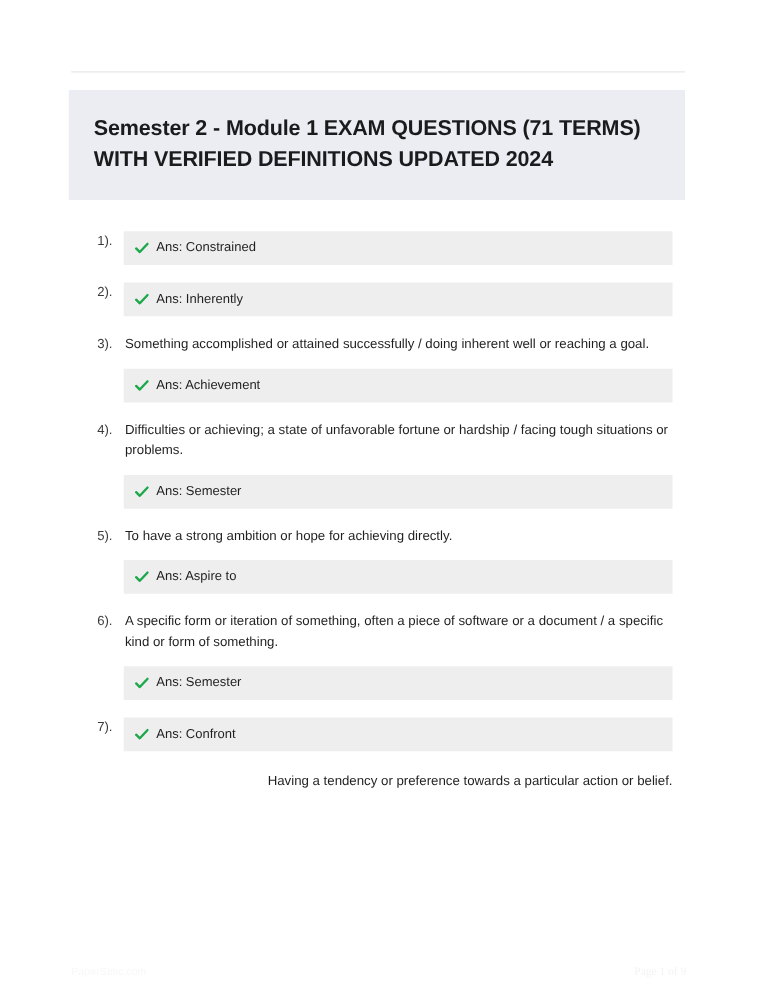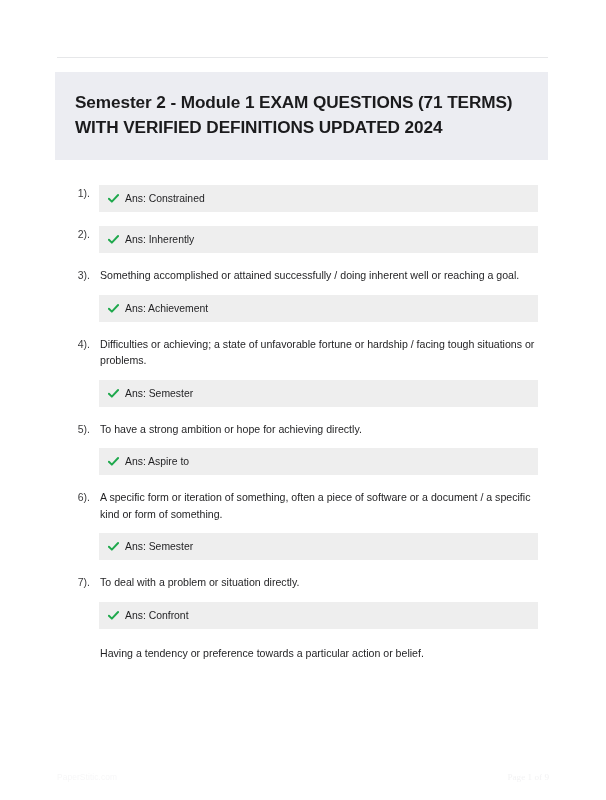--- a/index.html
+++ b/index.html
@@ -105,21 +105,21 @@
   }
   .check-icon svg { display: block; }
   .qa-answer-text {
     font-size: 10.4px;
     line-height: 15px;
     color: #1f1f21;
   }
 
   
   .qa-item.no-number { padding-left: 100px; }
-  .qa-item.no-number .qa-question { margin-bottom: 16px; }
+  .qa-item.no-number .qa-question { margin-bottom: 16px; text-align: right; }
 
   
   .footer {
     position: absolute;
     left: 0;
     bottom: 14px;
     width: 606px;
     height: 16px;
   }
   .footer-brand {
@@ -225,21 +225,20 @@
           <svg width="11" height="11" viewBox="0 0 12 12" aria-hidden="true">
               <path d="M1 6.3 L4.2 9.4 L11 2.2" fill="none" stroke="#1ea84c" stroke-width="2.1" stroke-linecap="round" stroke-linejoin="round"></path>
             </svg>
         </span>
         <span class="qa-answer-text">Ans: Semester</span>
       </div>
     </div>
 
     <div class="qa-item">
       <div class="qa-num">7).</div>
-      <p class="qa-question">To deal with a problem or situation directly.</p>
       <div class="qa-answer">
         <span class="check-icon">
           <svg width="11" height="11" viewBox="0 0 12 12" aria-hidden="true">
               <path d="M1 6.3 L4.2 9.4 L11 2.2" fill="none" stroke="#1ea84c" stroke-width="2.1" stroke-linecap="round" stroke-linejoin="round"></path>
             </svg>
         </span>
         <span class="qa-answer-text">Ans: Confront</span>
       </div>
     </div>
 

